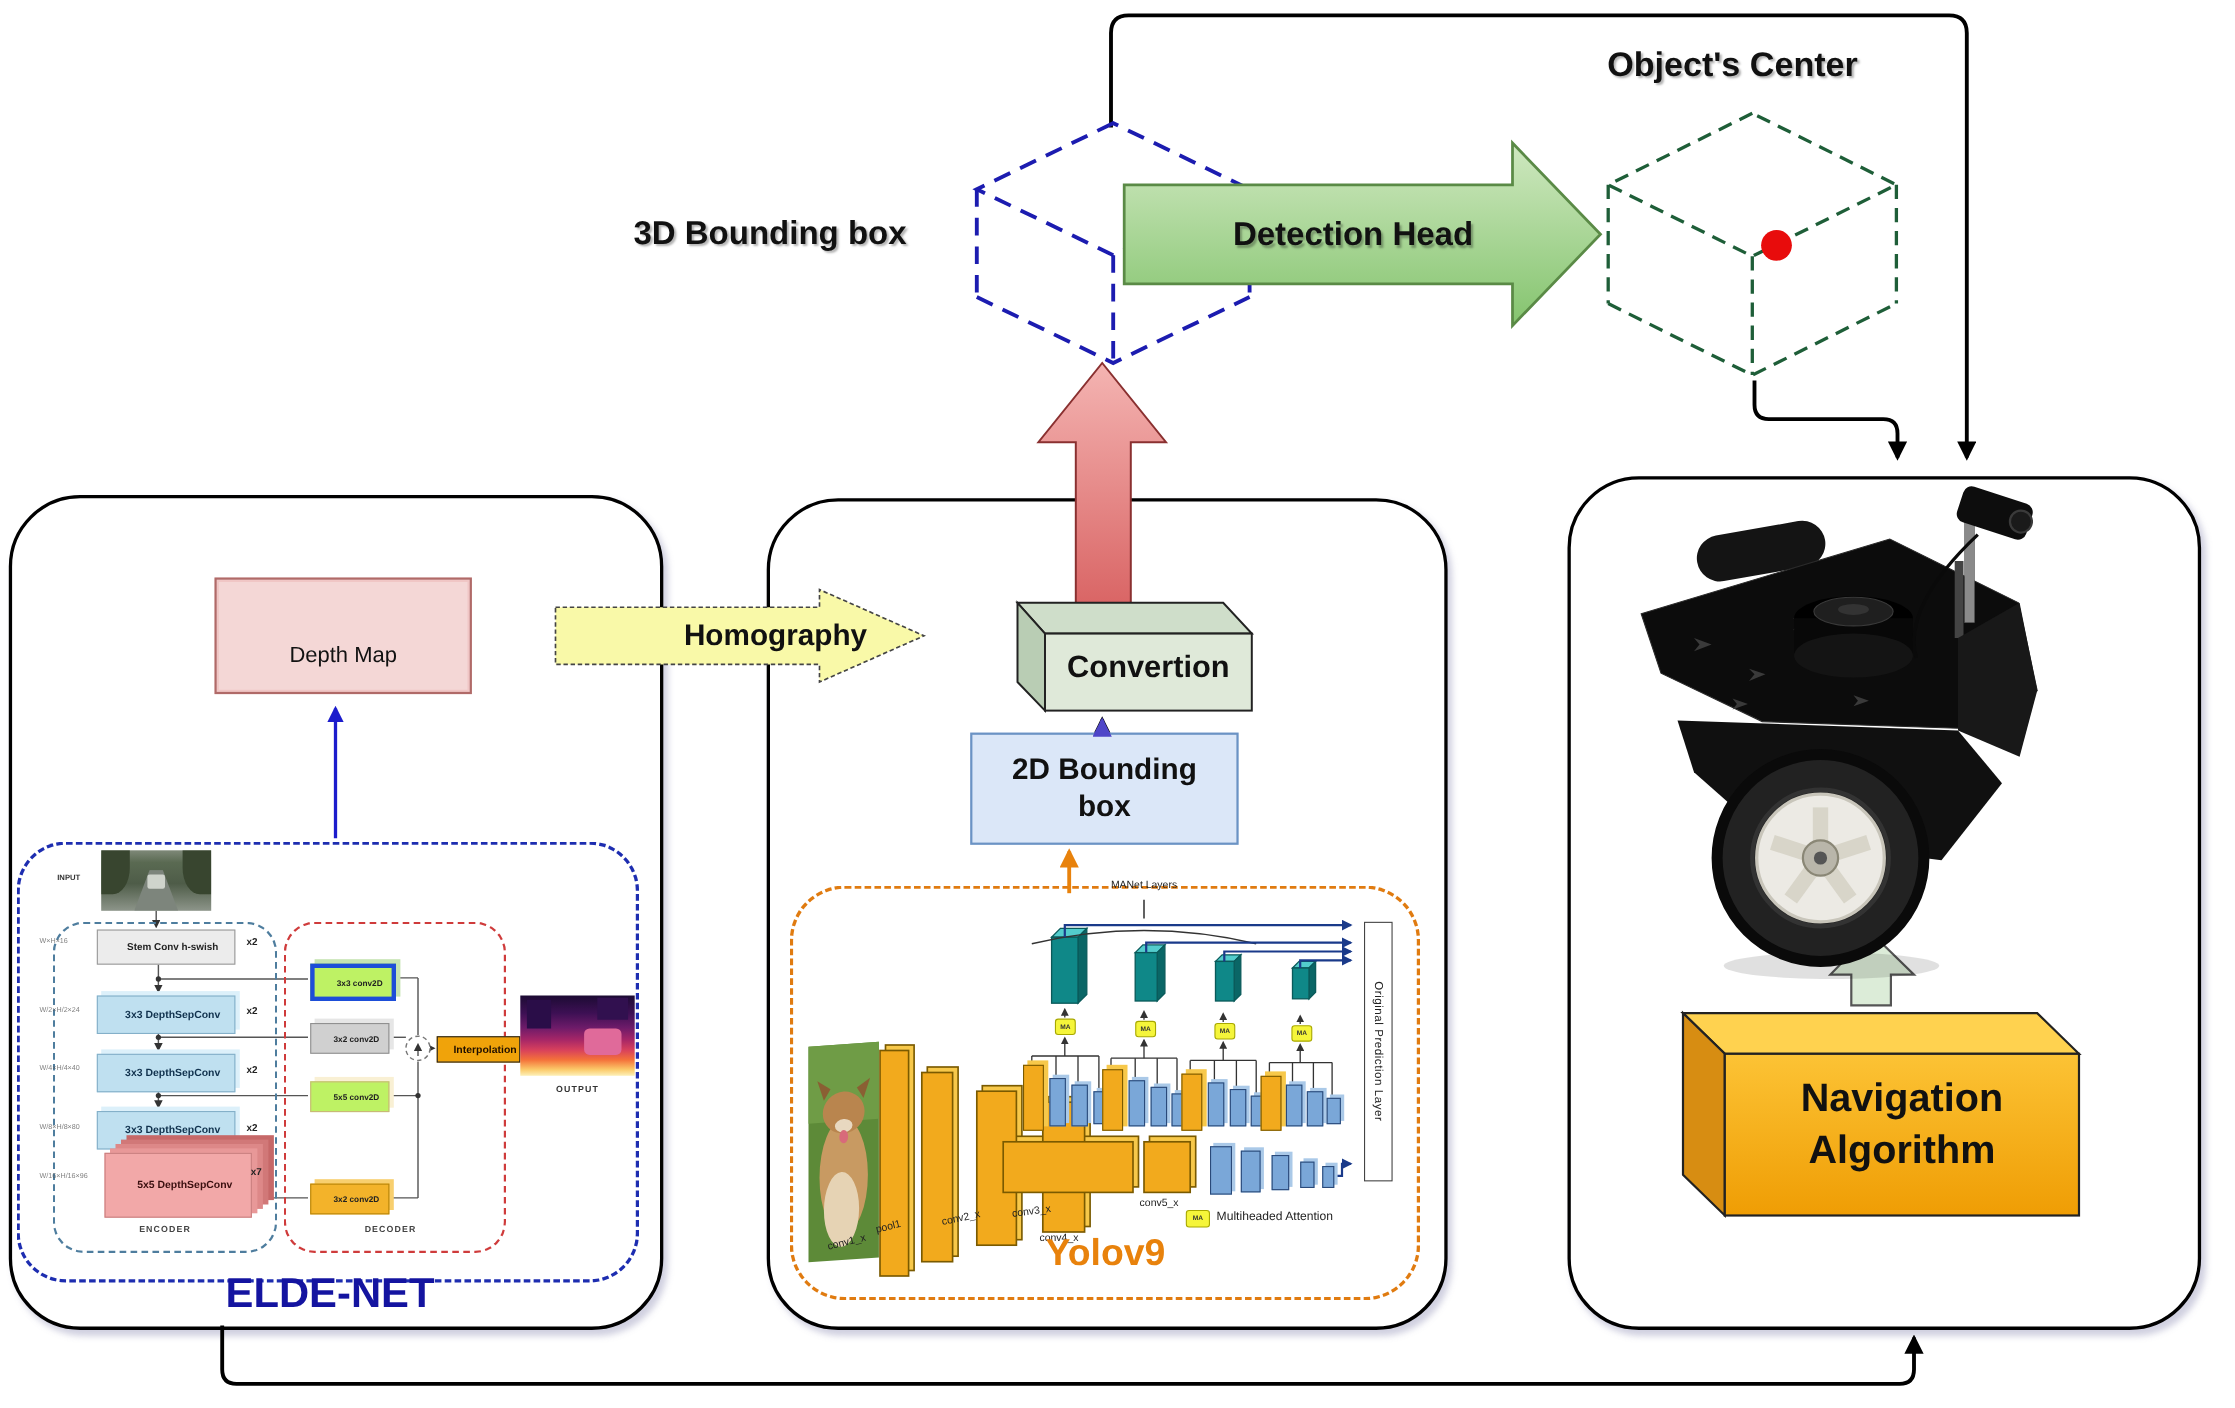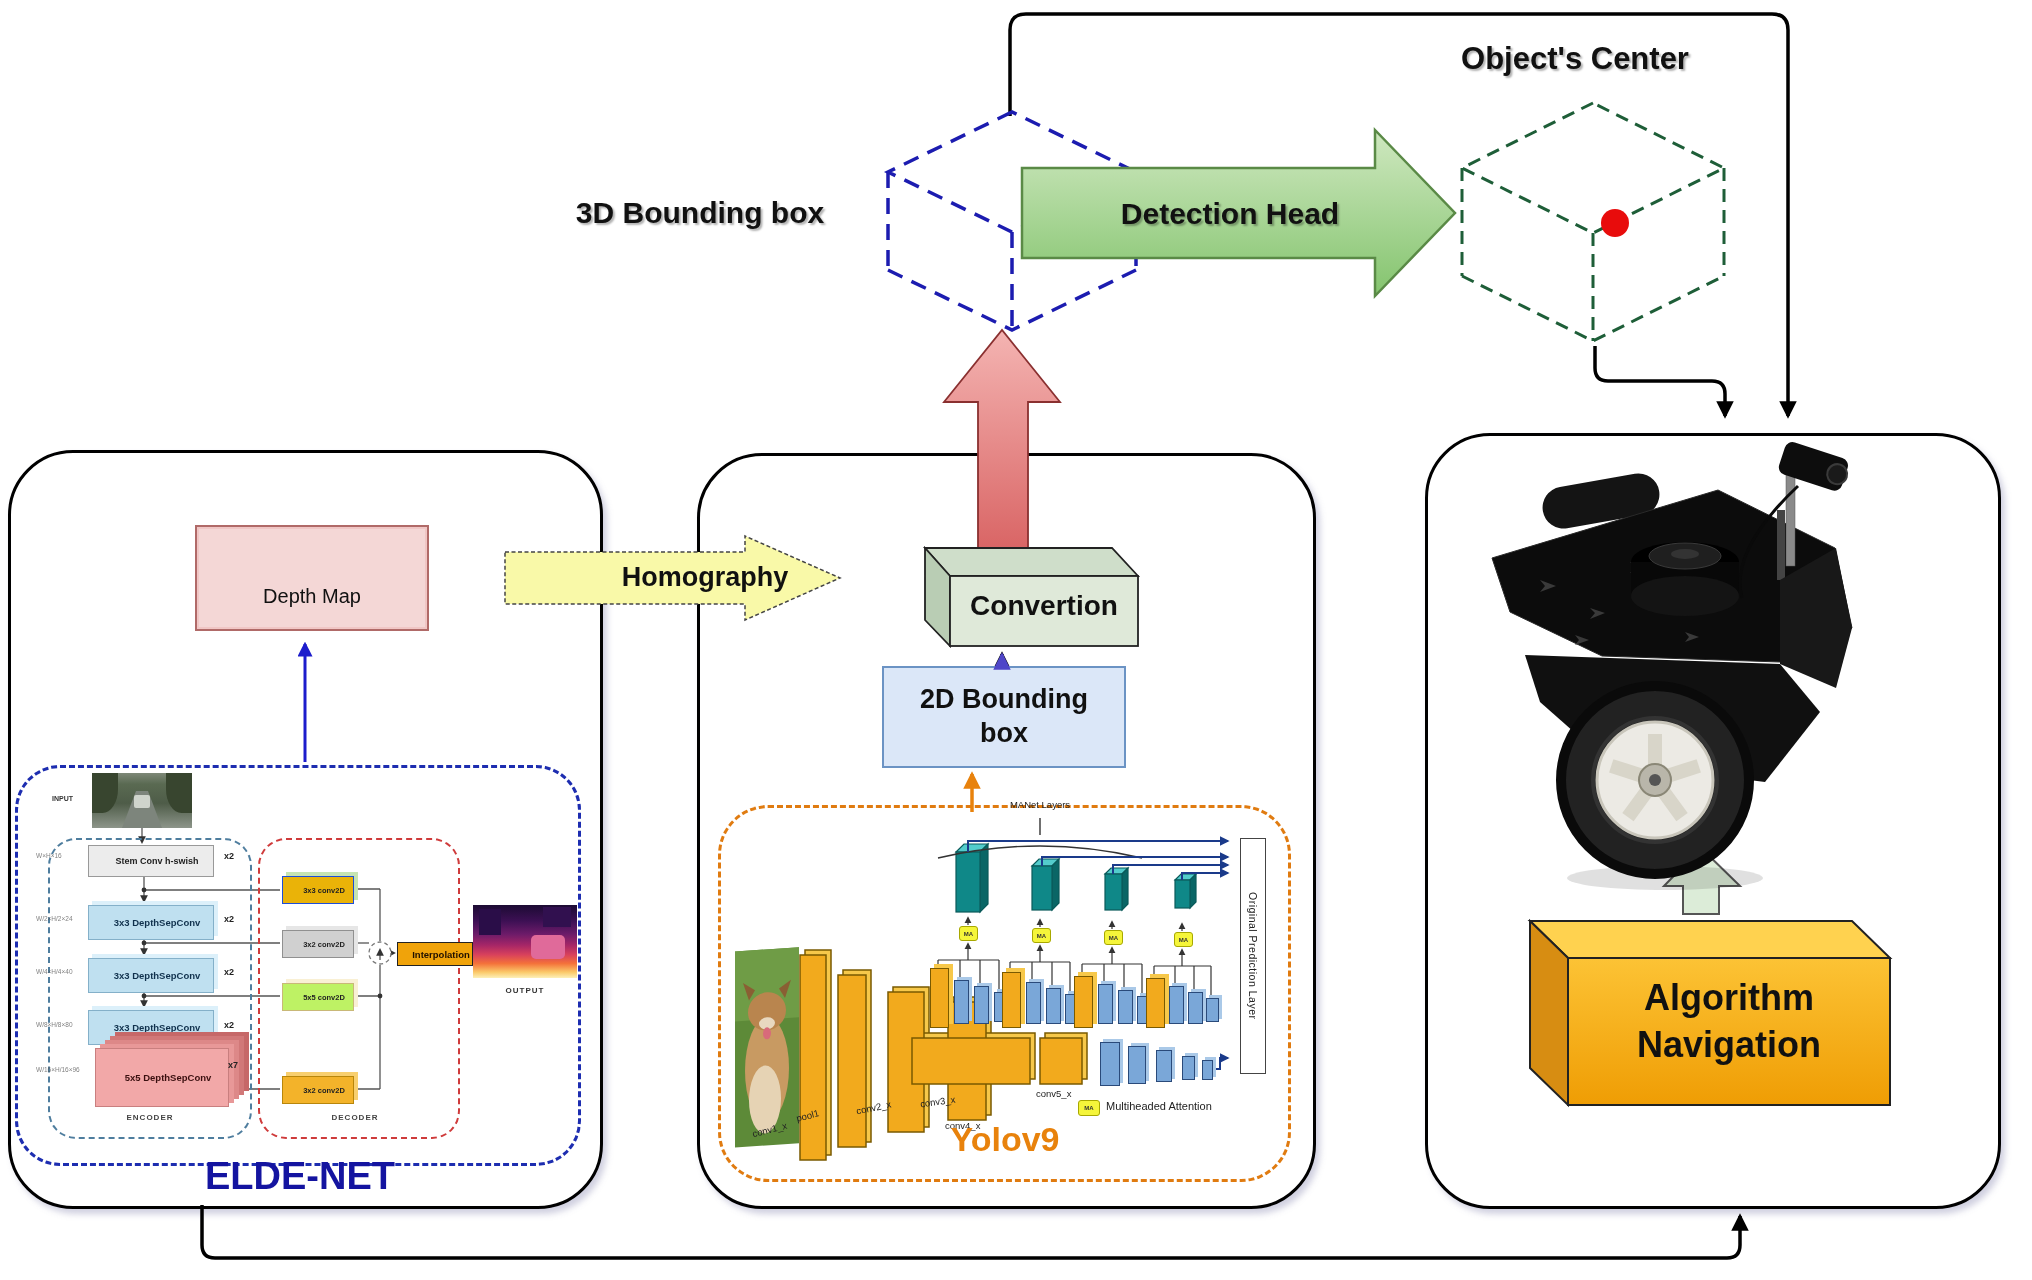--- a/index.html
+++ b/index.html
@@ -320,21 +320,21 @@
   <div class="tiny" style="left:224px;top:967px;font-size:9px;font-weight:bold;color:#222;">x2</div>
   <div class="tiny" style="left:224px;top:1020px;font-size:9px;font-weight:bold;color:#222;">x2</div>
   <div class="tiny" style="left:228px;top:1060px;font-size:9px;font-weight:bold;color:#222;">x7</div>
 
   <div class="tiny" style="left:36px;top:852px;font-size:6.5px;opacity:.75;">W×H×16</div>
   <div class="tiny" style="left:36px;top:915px;font-size:6.5px;opacity:.75;">W/2×H/2×24</div>
   <div class="tiny" style="left:36px;top:968px;font-size:6.5px;opacity:.75;">W/4×H/4×40</div>
   <div class="tiny" style="left:36px;top:1021px;font-size:6.5px;opacity:.75;">W/8×H/8×80</div>
   <div class="tiny" style="left:36px;top:1066px;font-size:6.5px;opacity:.75;">W/16×H/16×96</div>
 
-  <div class="minibox decbox" style="left:282px;top:876px;width:58px;height:26px;background:#eab308;border:1px solid #1d4ed8;
+  <div class="minibox decbox" style="left:282px;top:876px;width:58px;height:26px;background:#bef264;border:4px solid #1d4ed8;
        box-shadow:4px -4px 0 #c6e4b2;">3x3 conv2D</div>
   <div class="minibox decbox" style="left:282px;top:930px;width:58px;height:26px;background:#d0d0d0;border:1px solid #909090;
        box-shadow:4px -4px 0 #e6e6e6;">3x2 conv2D</div>
   <div class="minibox decbox" style="left:282px;top:983px;width:58px;height:26px;background:#bef264;border:1px solid #c9b878;
        box-shadow:4px -4px 0 #f9f0d4;">5x5 conv2D</div>
   <div class="minibox decbox" style="left:282px;top:1076px;width:58px;height:26px;background:#f3b32a;border:1px solid #b8860b;
        box-shadow:4px -4px 0 #f8cf6e;">3x2 conv2D</div>
 
   <div class="minibox" style="left:397px;top:942px;width:62px;height:22px;background:#f0a30a;border:1.5px solid #222;
        font-size:9.5px;color:#201000;">Interpolation</div>
@@ -404,17 +404,17 @@
   <div class="tiny" style="left:920px;top:1096px;font-size:9.5px;color:#222;transform:rotate(-8deg);">conv3_x</div>
   <div class="tiny" style="left:945px;top:1090px;font-size:9.5px;color:#222;margin-top:30px;">conv4_x</div>
   <div class="tiny" style="left:1036px;top:1088px;font-size:9.5px;color:#222;">conv5_x</div>
 
   <div class="machip" style="left:1078px;top:1100px;width:20px;height:14px;">MA</div>
   <div class="tiny" style="left:1106px;top:1100px;font-size:11px;color:#222;">Multiheaded Attention</div>
 
   <div class="lbl" style="left:880px;top:1120px;width:250px;font-size:34px;color:#e8820c;">Yolov9</div>
 
   <div class="lbl" style="left:1568px;top:975px;width:322px;font-size:36px;line-height:1.3;z-index:3;">
+    <div>Navigation</div>
     <div>Algorithm</div>
-    <div>Navigation</div>
   </div>
 
 </div>
 
 </body></html>

